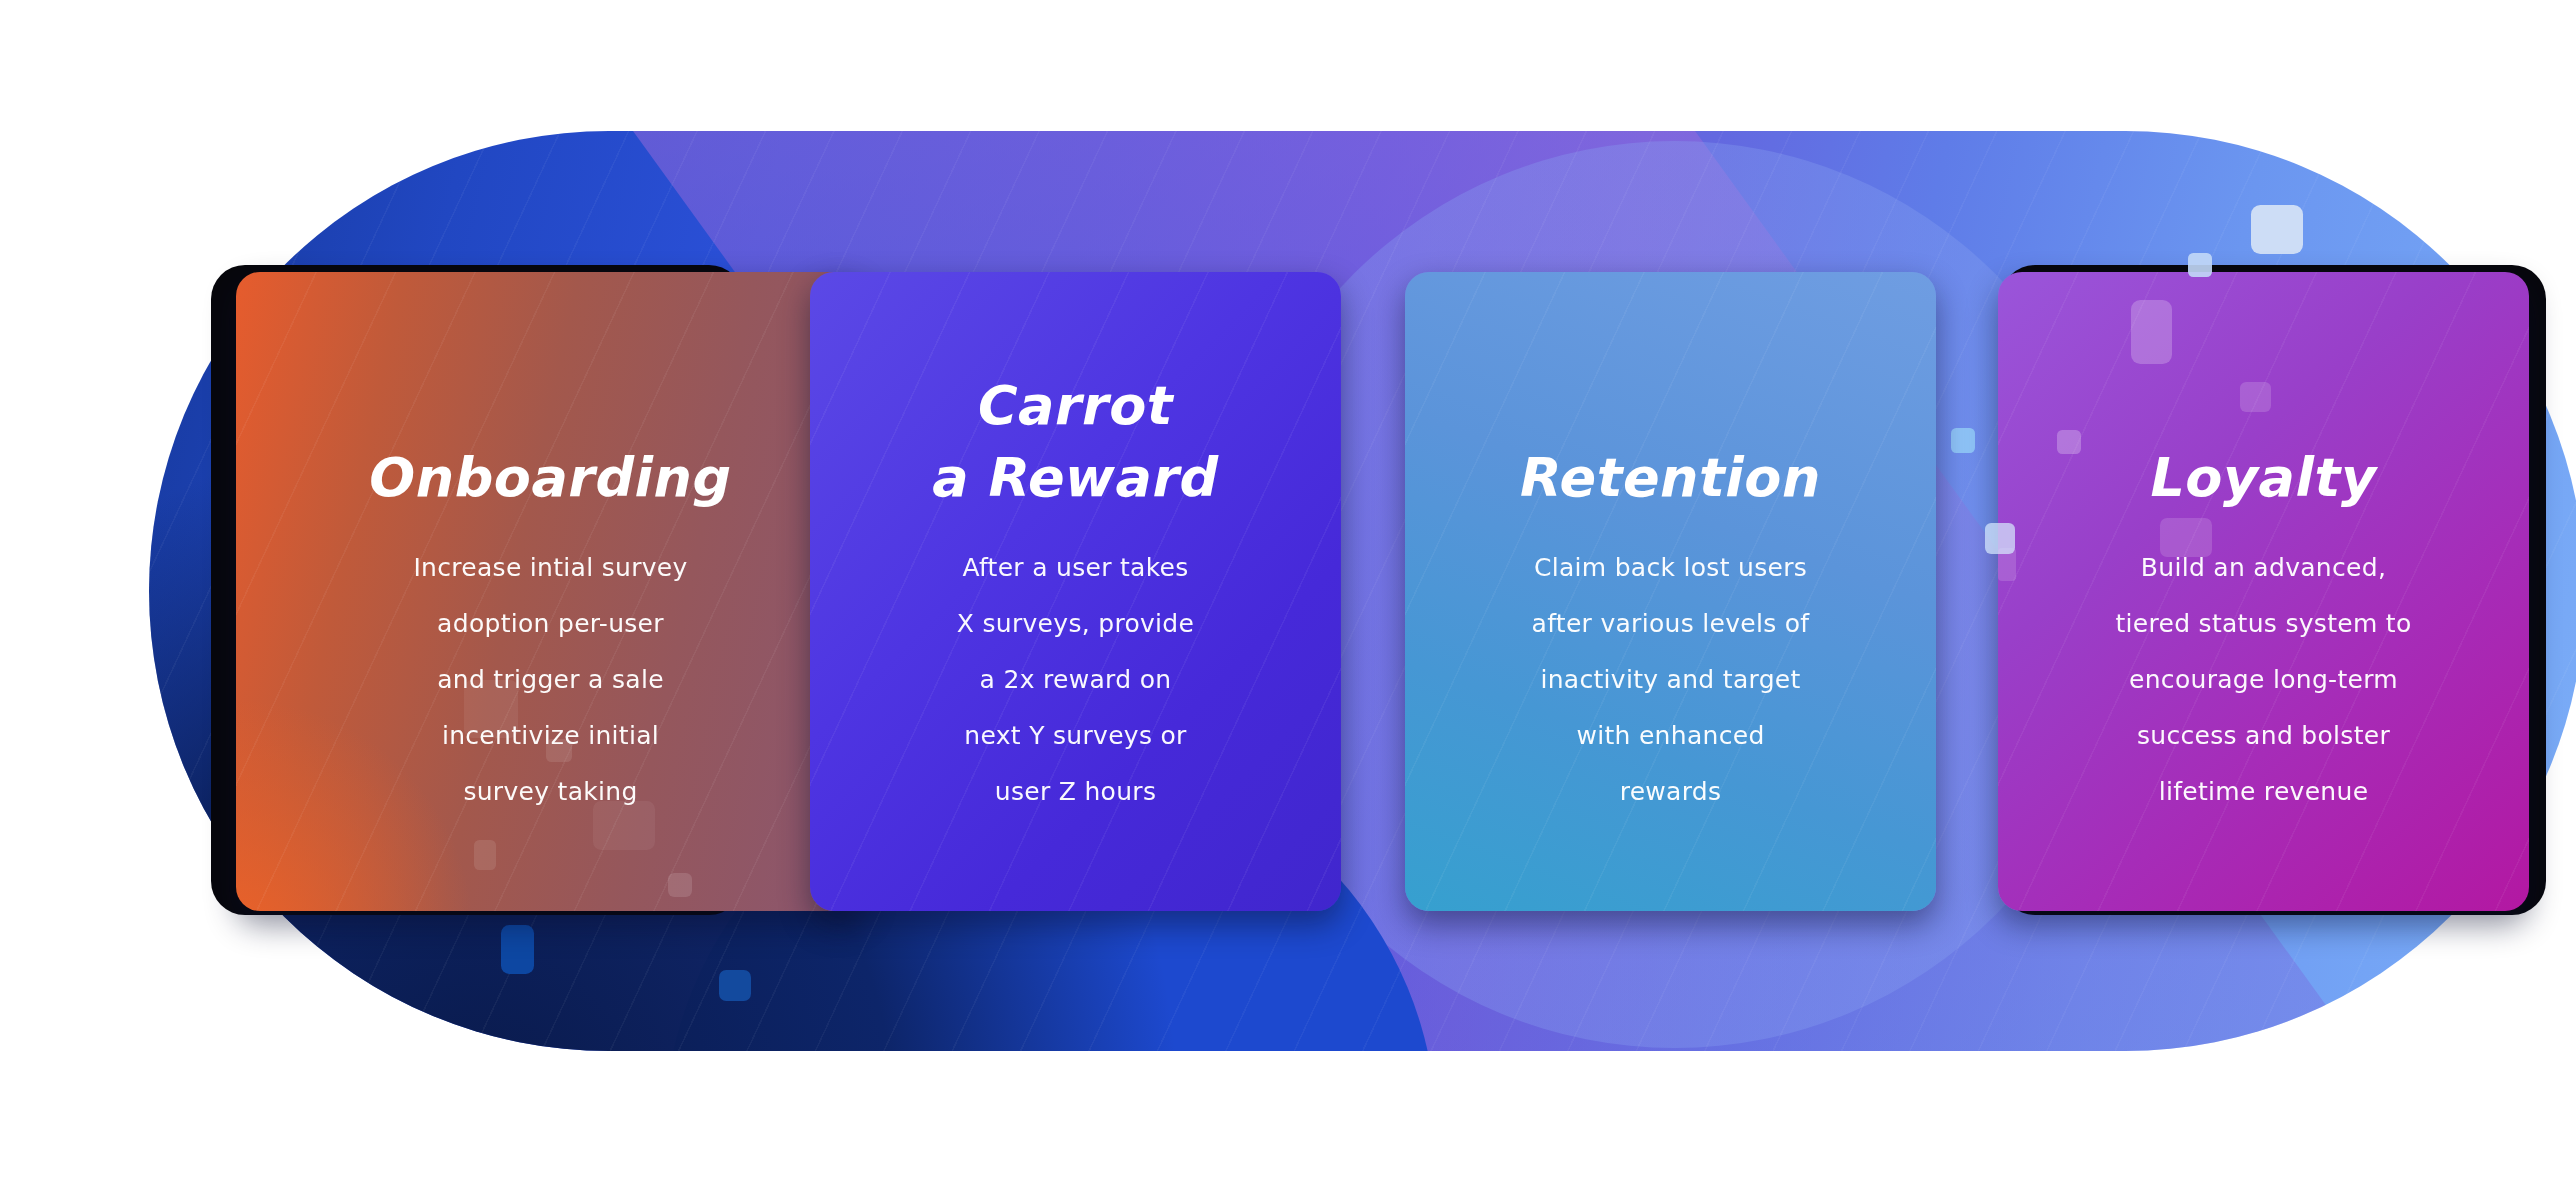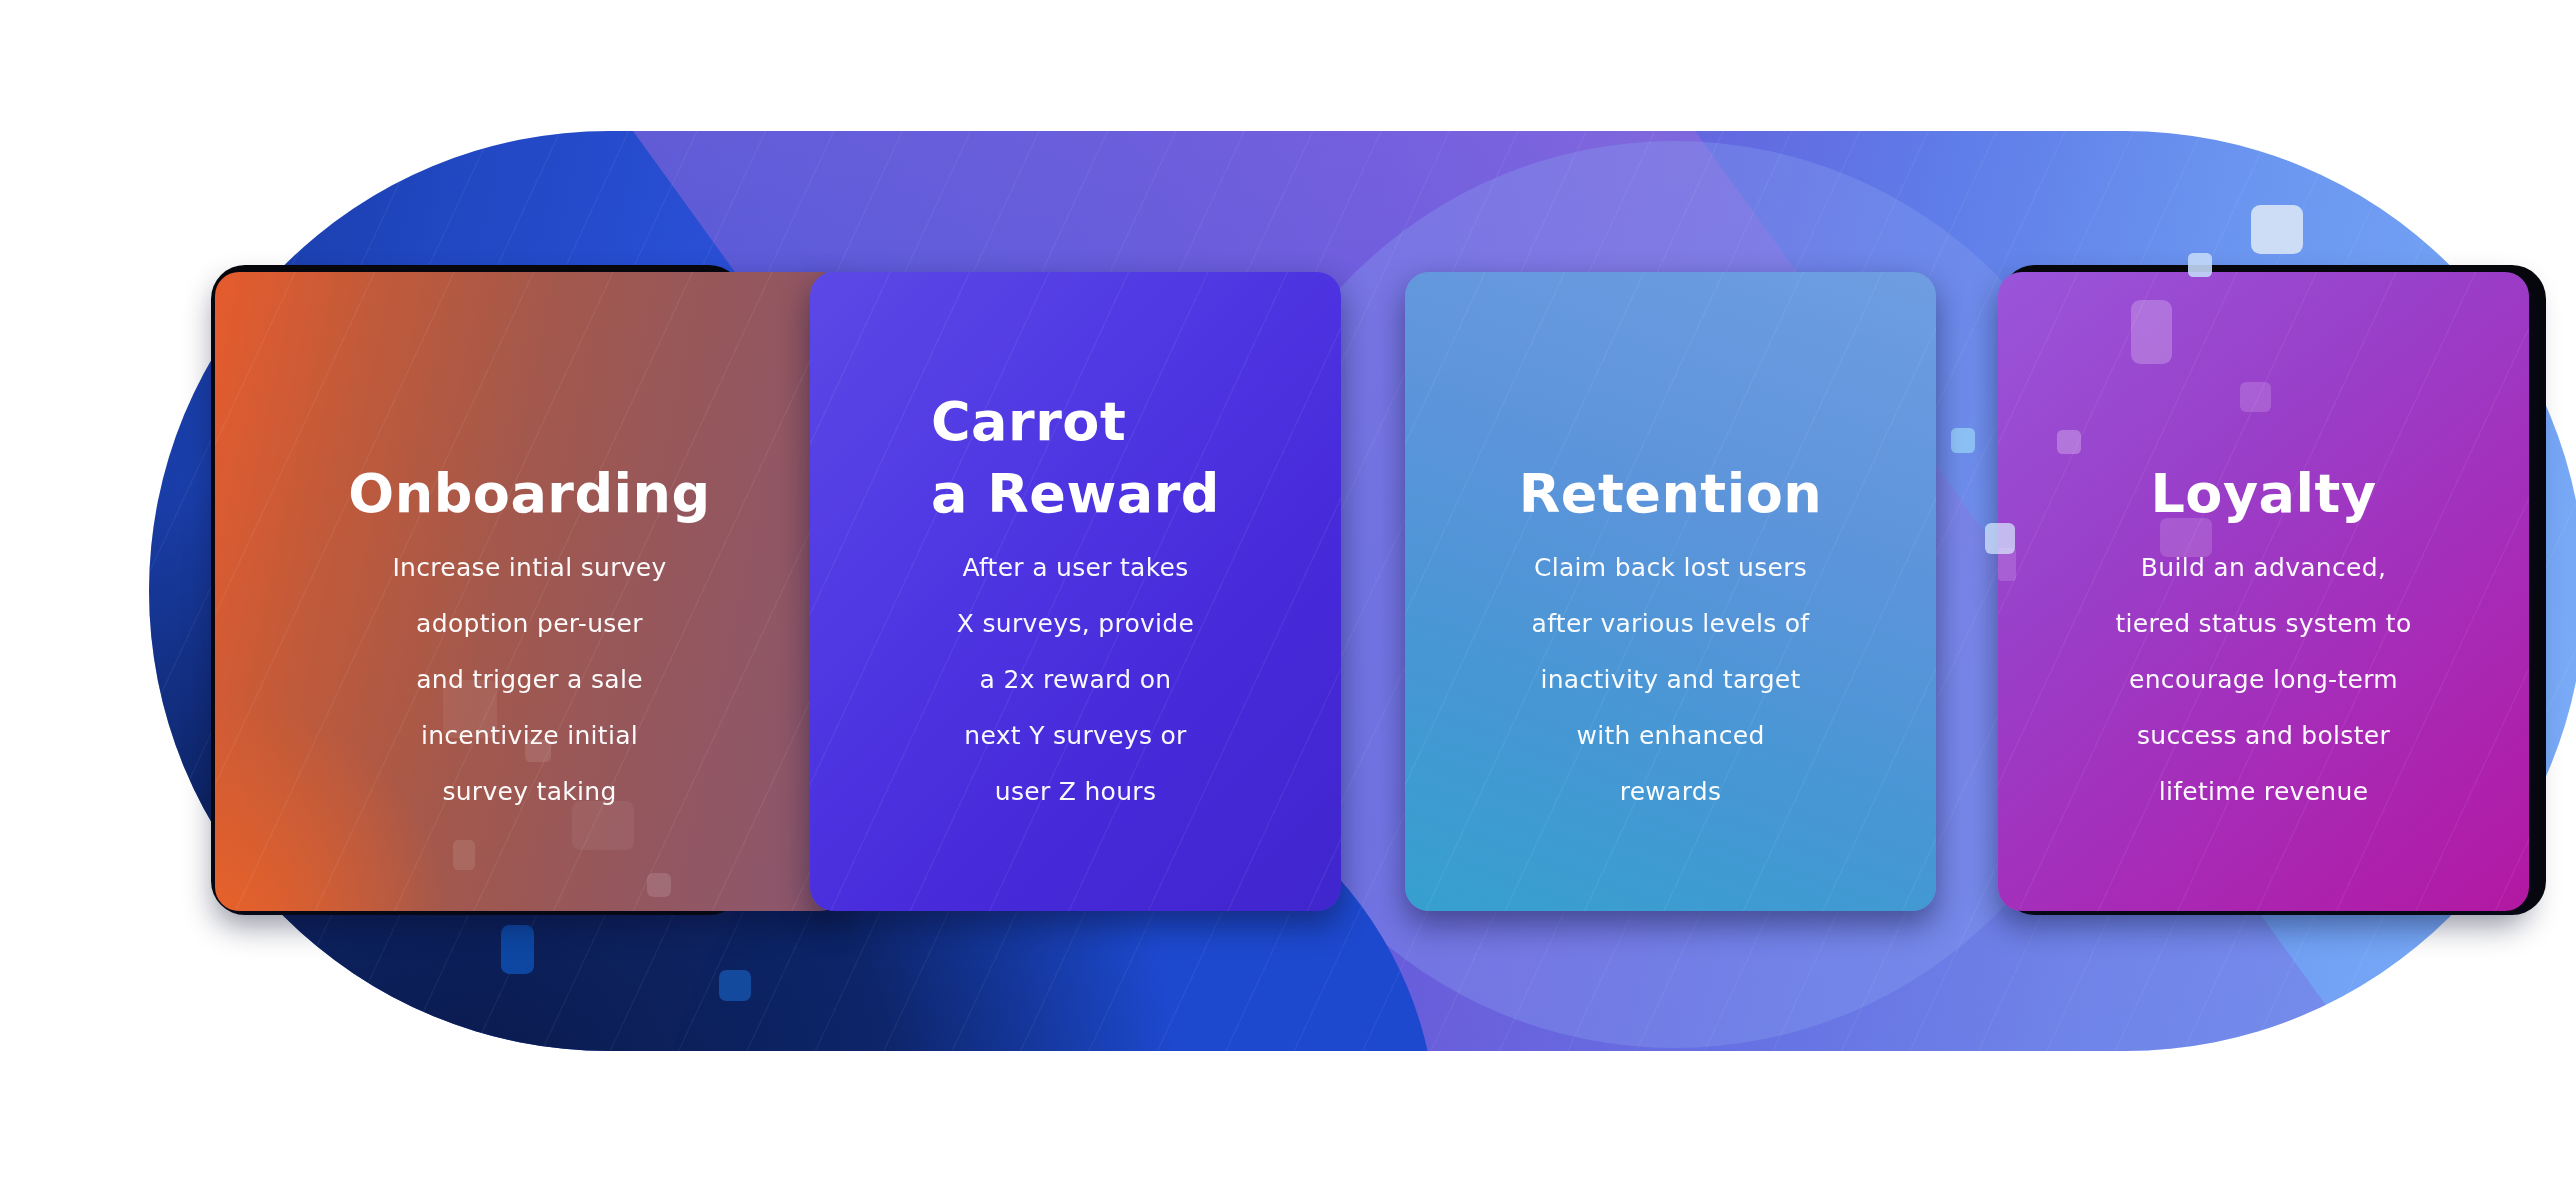--- a/index.html
+++ b/index.html
@@ -53,42 +53,42 @@
     position:absolute;top:272px;height:639px;border-radius:24px;z-index:4;
     box-shadow:0 13.4px 31px rgba(8,14,45,0.45);
     color:#ffffff;overflow:hidden;
   }
   .card::before{ 
     content:"";position:absolute;inset:0;
     background:repeating-linear-gradient(115deg,
       rgba(255,255,255,0.05) 0 1.5px, rgba(255,255,255,0) 1.5px 72px);
   }
   .card-onboarding{
-    left:215px;width:629px;
+    left:236px;width:629px;
     background:
       radial-gradient(circle at 0% 104%, rgba(236,98,40,0.95) 0%, rgba(236,98,40,0) 26%),
       linear-gradient(102deg,#e65c2d 0%,#c05a3a 22%,#a3584c 45%,#95575c 68%,#8a5670 100%);
   }
   .card-carrot{
     left:810px;width:531px;
     background:linear-gradient(135deg,#5b49e6 0%,#4e35e2 40%,#4629d9 70%,#4026cd 100%);
   }
   .card-retention{
     left:1405px;width:531px;
     background:linear-gradient(200deg,#6f9de2 0%,#5b94da 40%,#4697d4 70%,#36a0cf 100%);
   }
   .card-loyalty{
     left:1998px;width:531px;
     background:linear-gradient(140deg,#9a55da 0%,#993fc9 35%,#a62cb8 65%,#b318a2 100%);
   }
   .card h2{
-    position:absolute;left:15.5px;right:15.5px;top:0;height:242px;margin:16px;
+    position:absolute;left:15.5px;right:15.5px;top:0;height:242px;margin:0;
     display:flex;align-items:flex-end;justify-content:center;
     font-size:54px;line-height:72px;font-weight:800;letter-spacing:0.5px;
-    white-space:pre-line;z-index:2;
+    text-align:center;white-space:pre-line;z-index:2;font-style:italic;
   }
   .card p{
     position:absolute;left:30px;right:30px;top:268px;margin:0;
     font-size:25px;line-height:56px;font-weight:400;letter-spacing:0.3px;
     color:rgba(255,255,255,0.97);text-align:center;white-space:pre-line;z-index:2;
   }
 
   
   .sq{position:absolute;}
   .z2{z-index:2;} .z6{z-index:6;}

